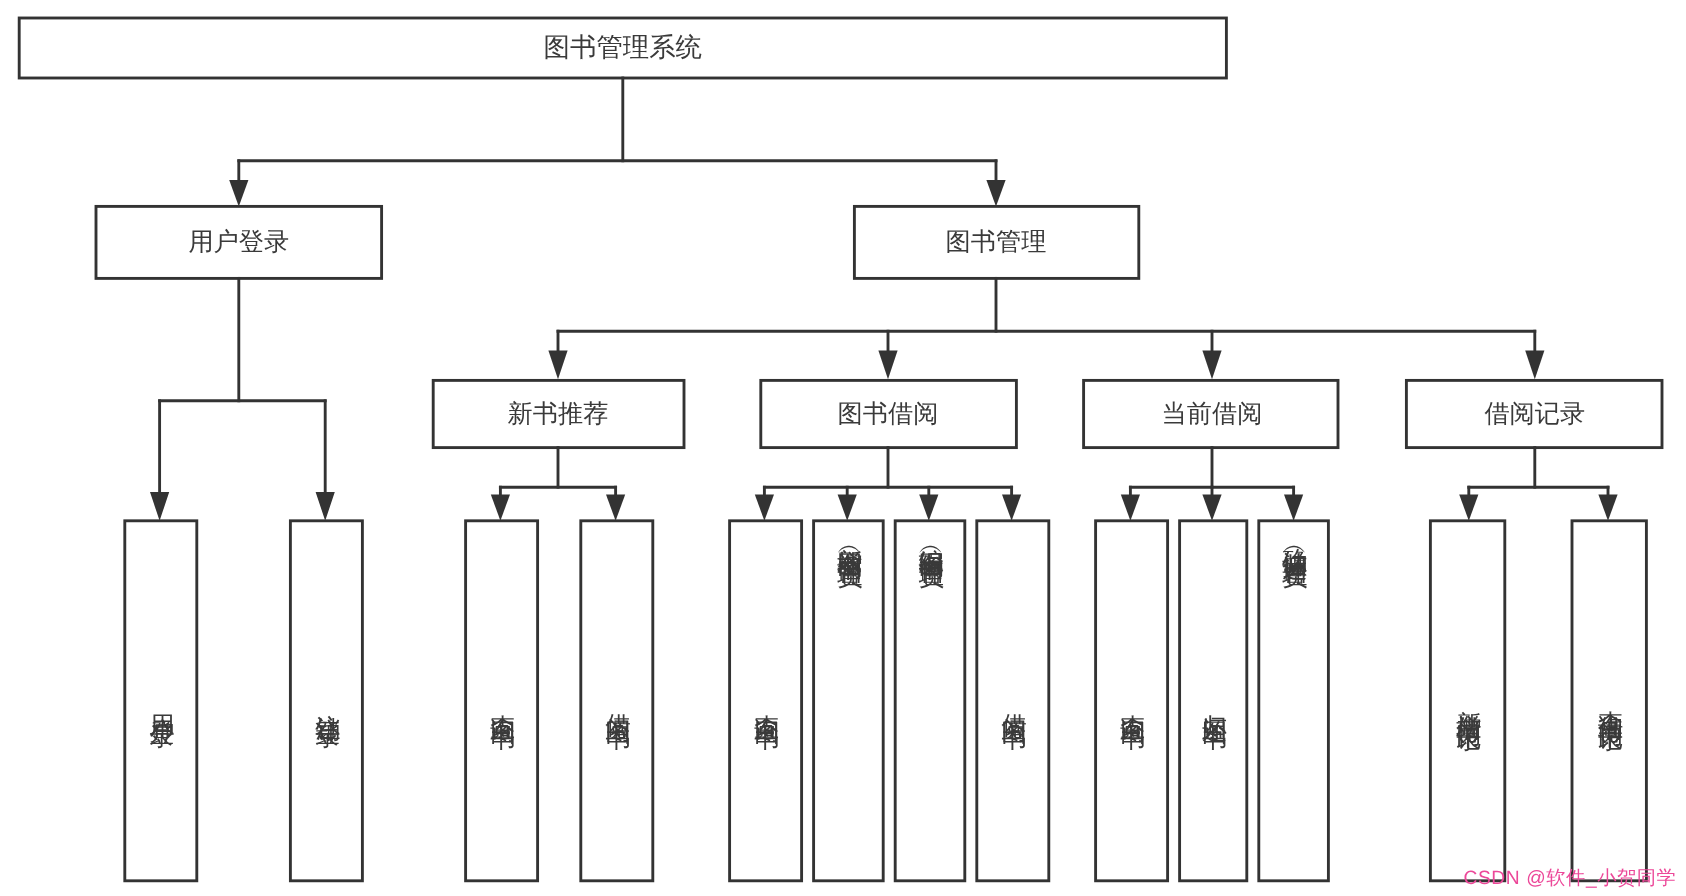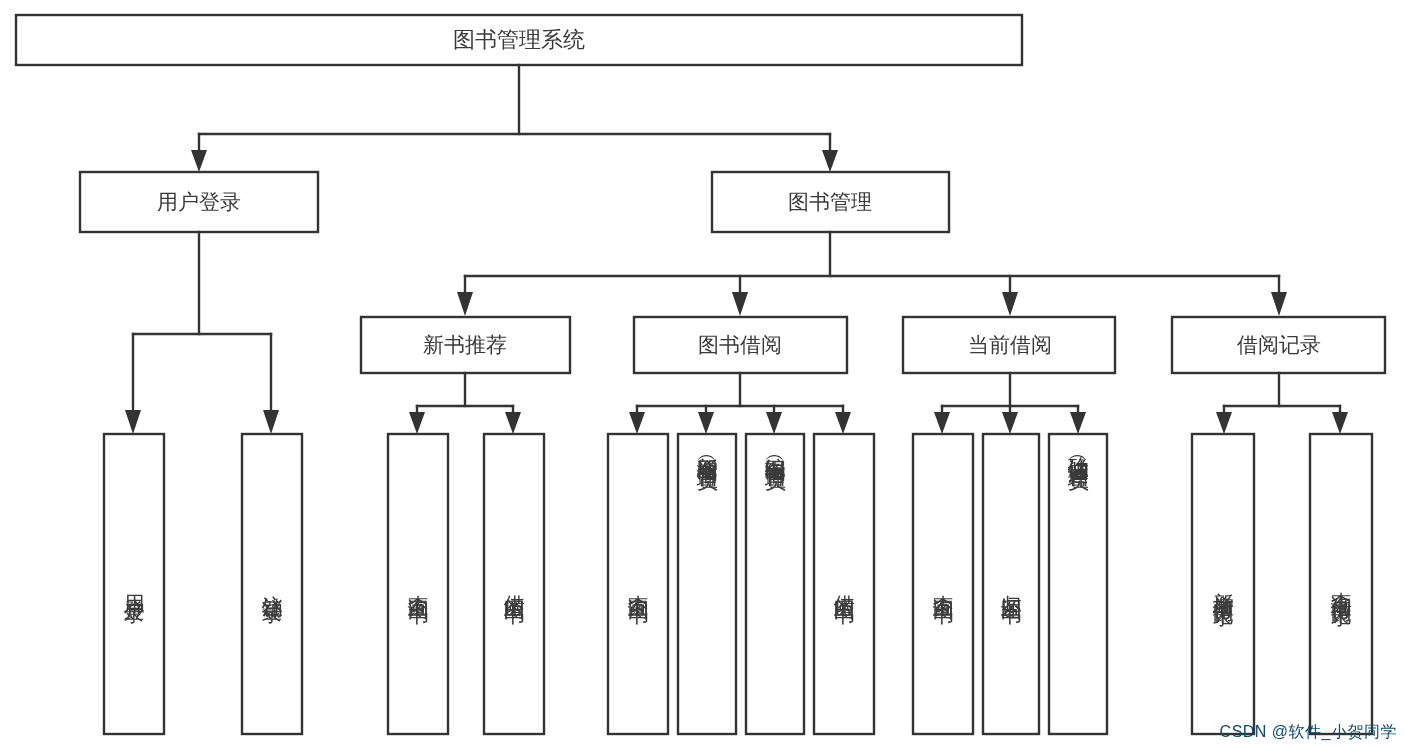--- a/index.html
+++ b/index.html
@@ -70,21 +70,21 @@
     color: #3a3a3a;
     letter-spacing: 3px;
     white-space: nowrap;
   }
   .watermark {
     position: absolute;
     right: 8px;
     bottom: 4px;
     font-family: "Liberation Sans", "DejaVu Sans", sans-serif;
     font-size: 16px;
-    color: #0c4a6e;
+    color: #ec4899;
     letter-spacing: 0.5px;
     white-space: nowrap;
   }
 </style>
 </head>
 <body>
 
 <div id="diagram-root">
 
   <svg class="flow" viewBox="0 0 1405 747">

